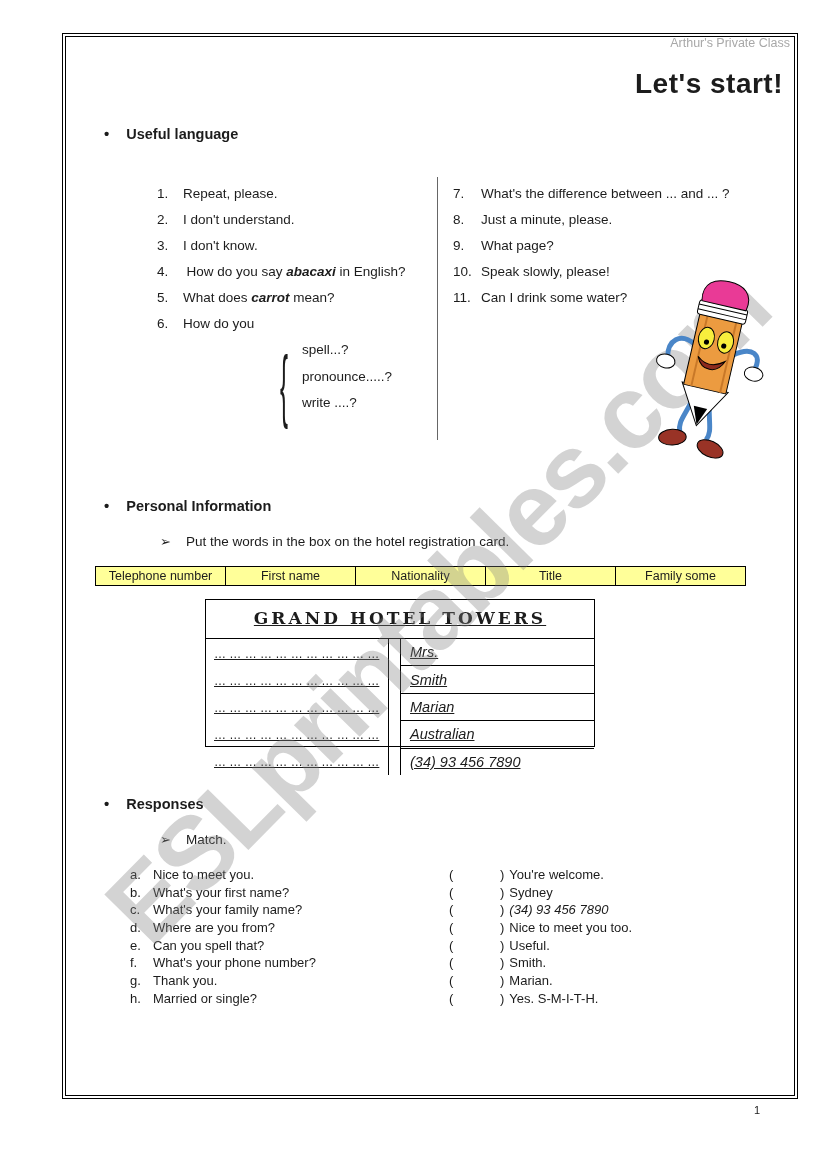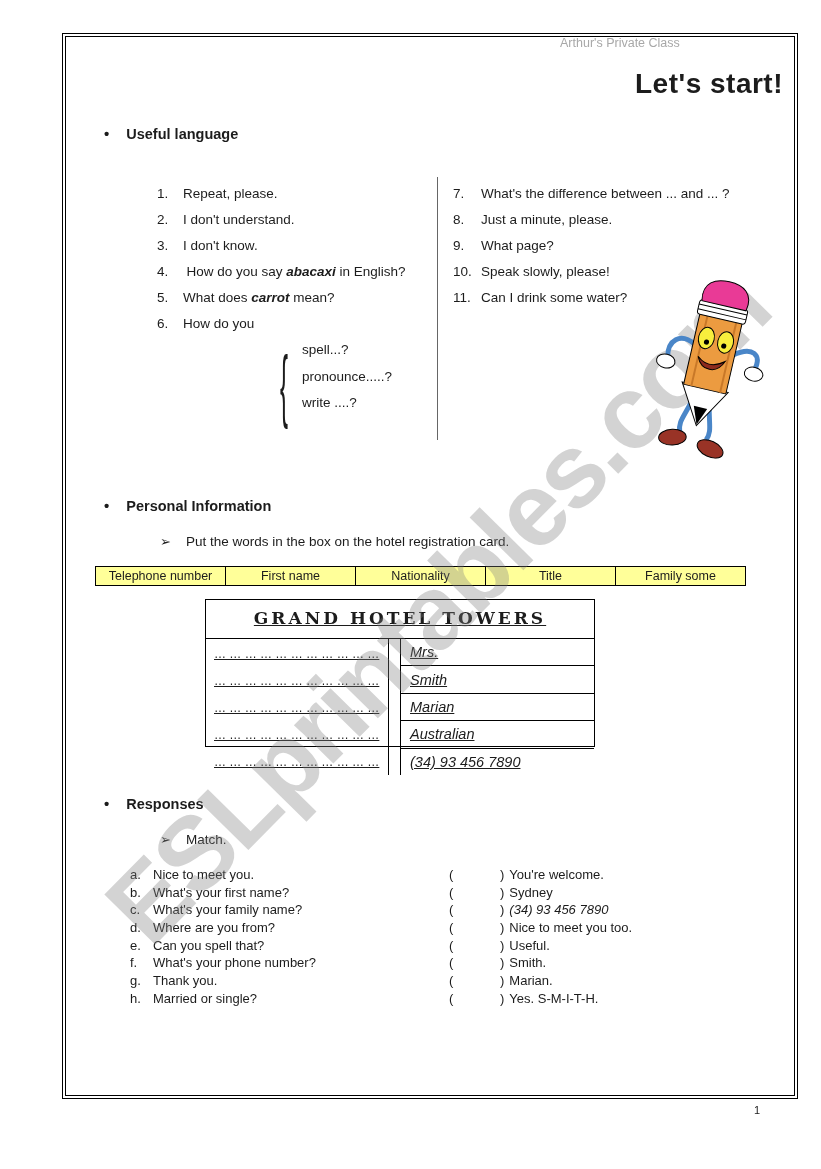--- a/index.html
+++ b/index.html
@@ -1,20 +1,20 @@
 <!DOCTYPE html>
 <html><head>
 <meta charset="utf-8">
 <style>
   html,body{margin:0;padding:0;background:#fff;}
   .page{position:relative;width:821px;height:1169px;background:#ffffff;overflow:hidden;
         font-family:"Liberation Sans",sans-serif;color:#1c1c1c;}
   .border-frame{position:absolute;left:62px;top:33px;width:736px;height:1066px;
         border:4px double #000;box-sizing:border-box;z-index:1;}
-  .class-label{position:absolute;left:560px;top:36px;width:230px;
+  .class-label{position:absolute;left:560px;top:36px;width:230px;text-align:right;
         font-size:12.5px;color:#a8a8a8;z-index:2;}
   .page-title{position:absolute;left:63px;top:68px;width:720px;text-align:right;
         font-size:28px;font-weight:bold;letter-spacing:0.5px;z-index:2;}
   .section{position:absolute;left:104px;font-size:14.5px;font-weight:bold;z-index:2;}
   .section .bullet{font-size:15px;margin-right:17px;}
   #sec-useful{top:125px;}
   #sec-personal{top:497px;}
   #sec-responses{top:795px;}
 
   .list{position:absolute;top:181px;z-index:2;font-size:13.5px;}

